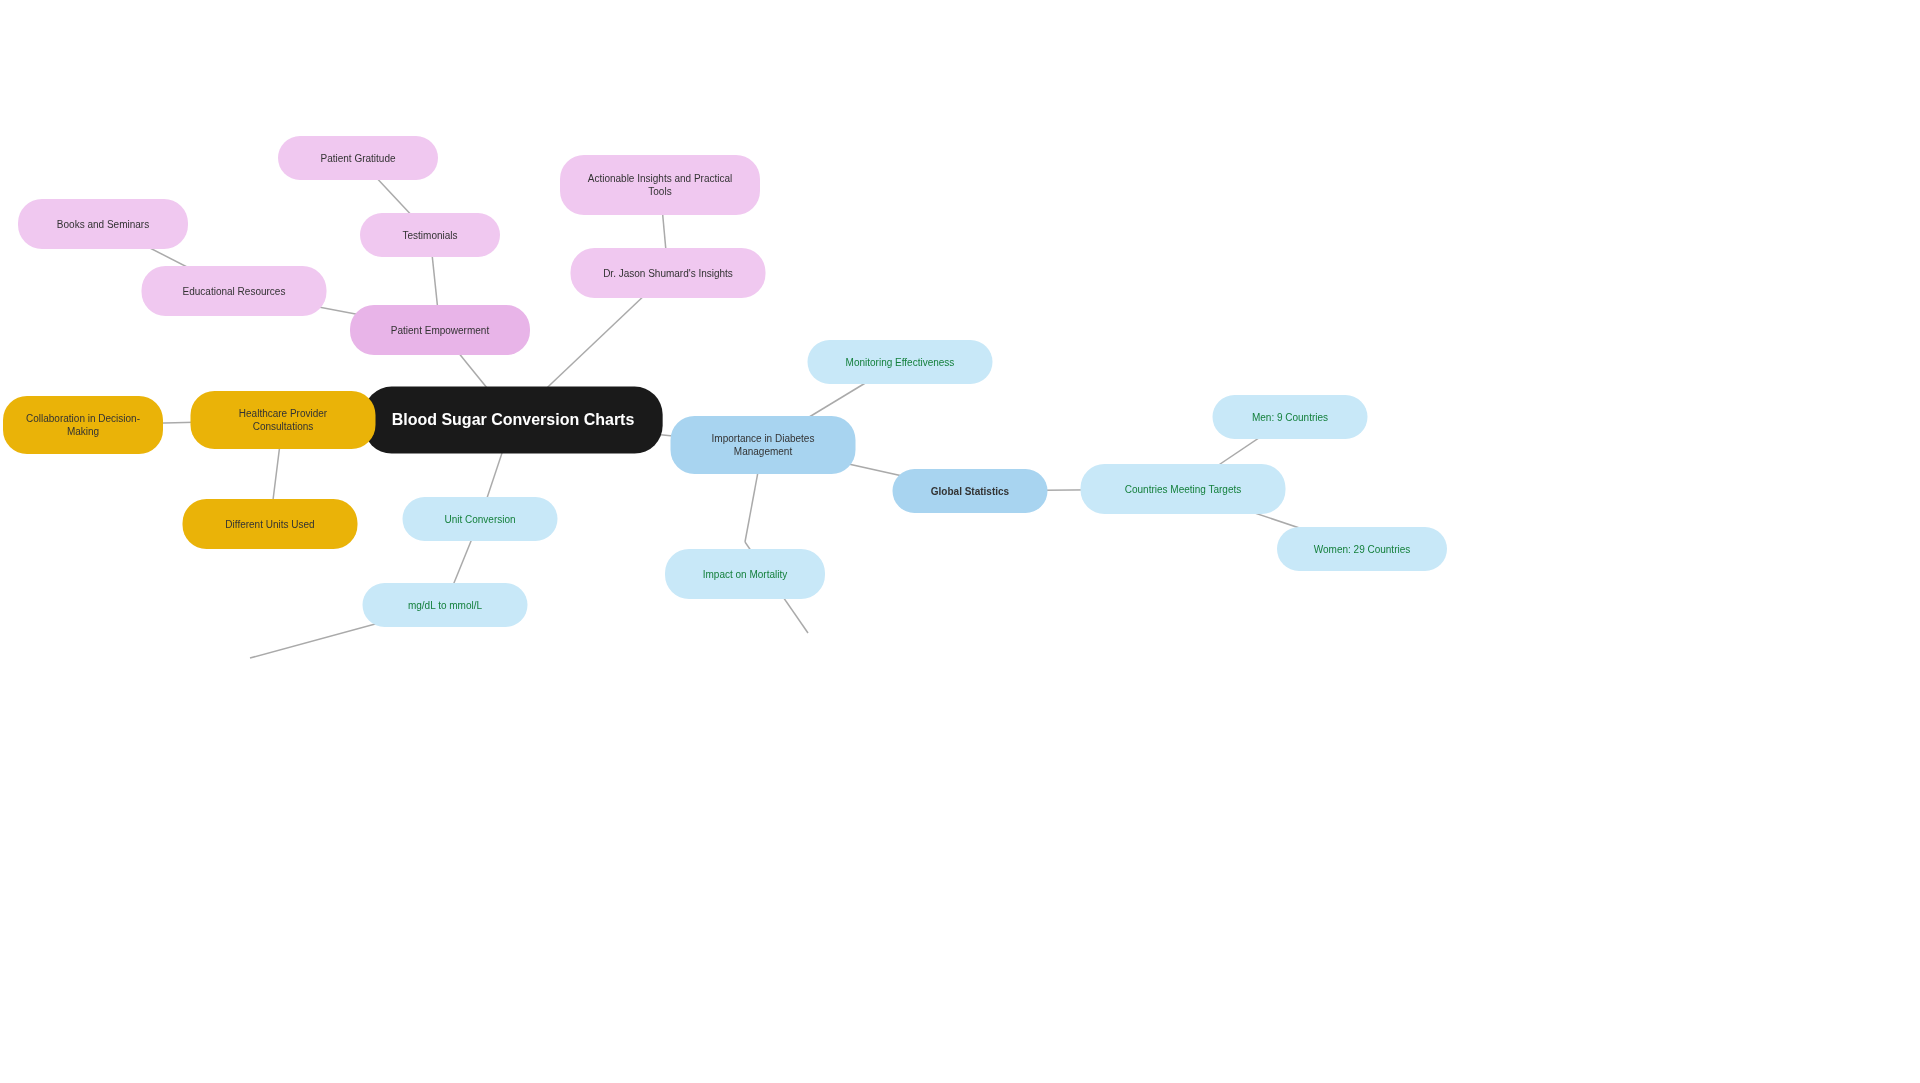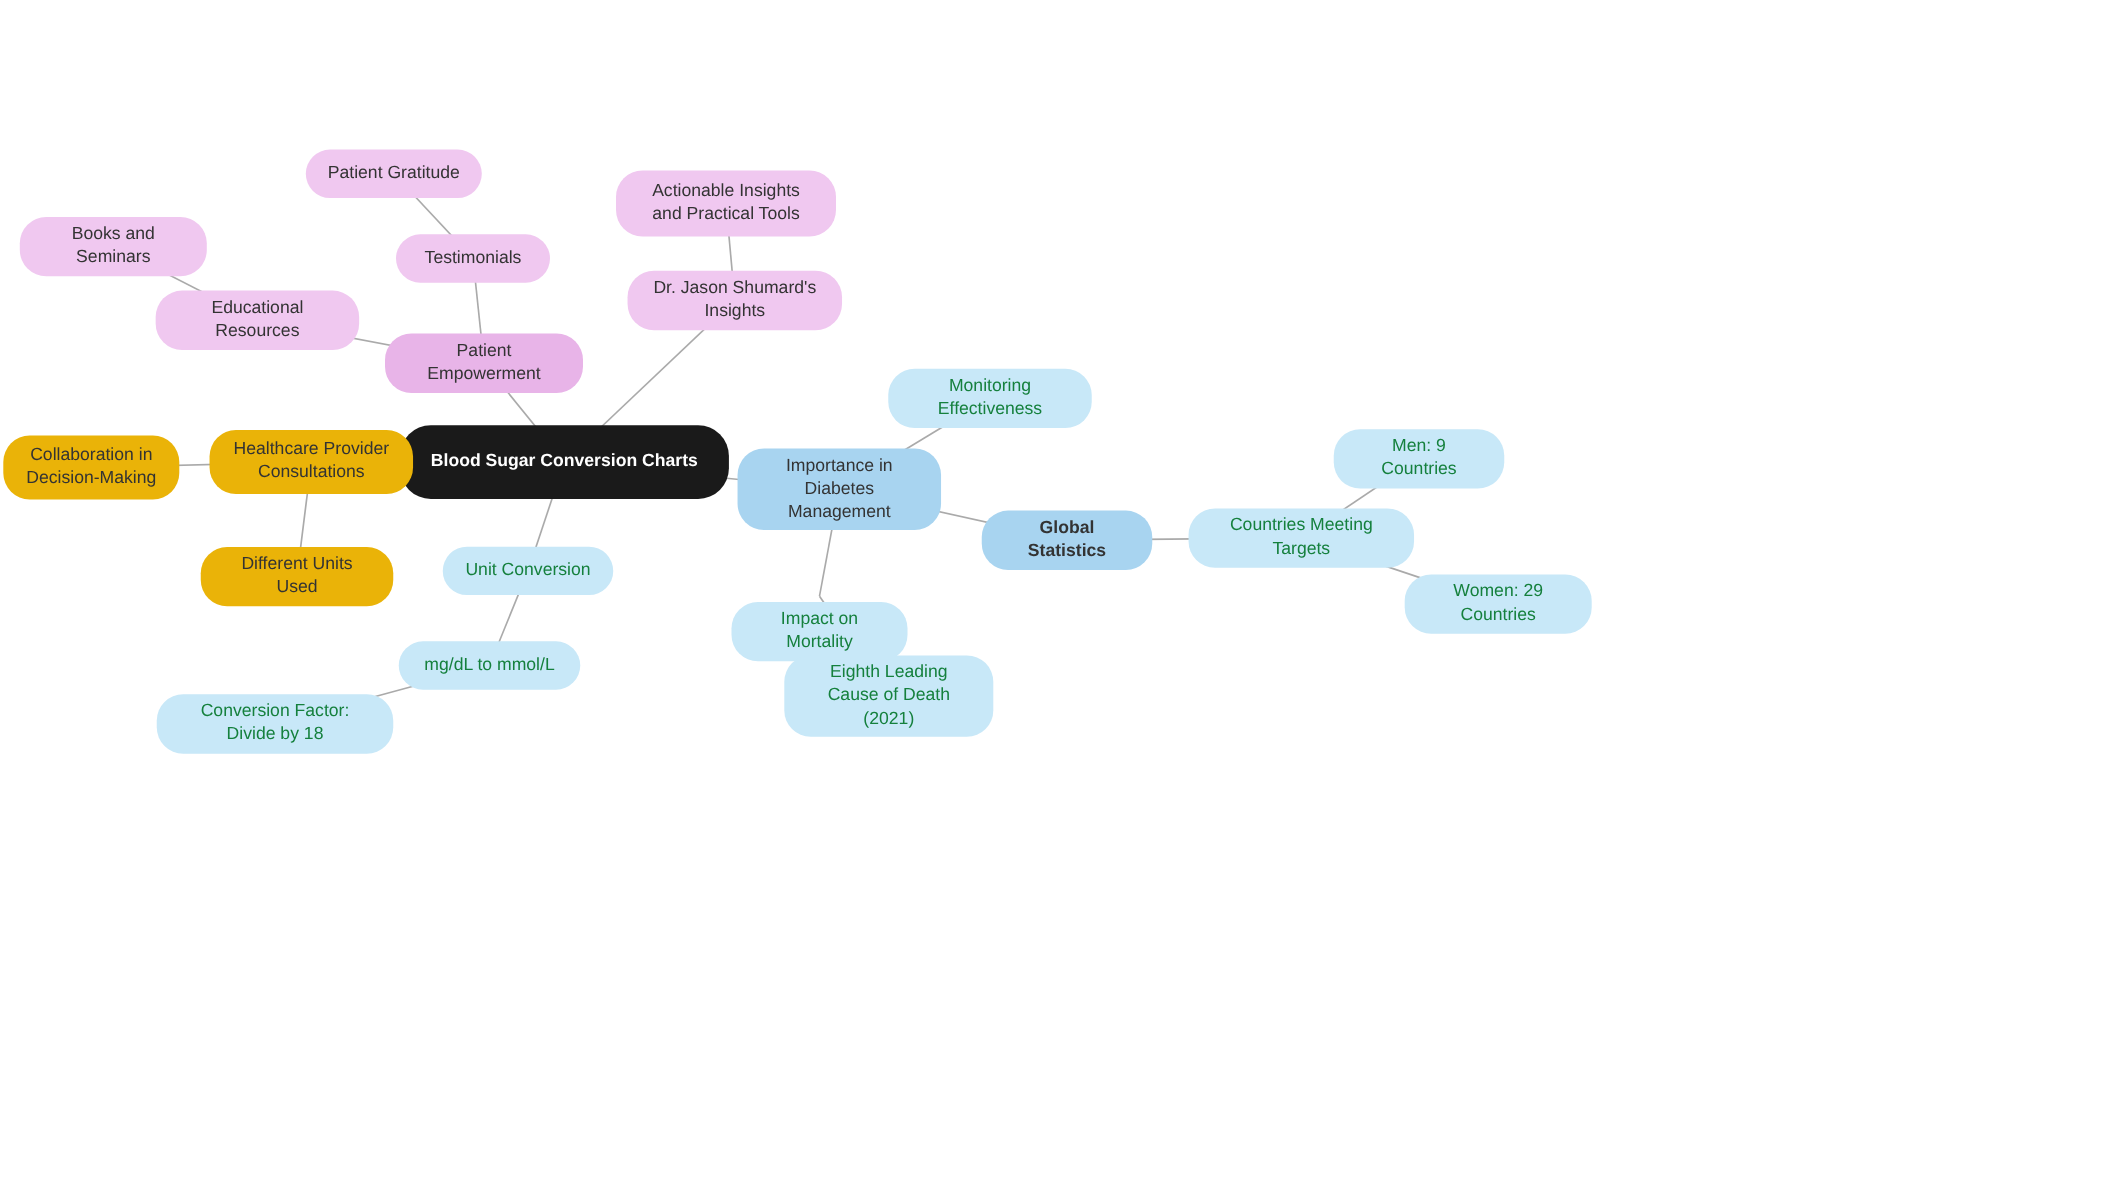--- a/index.html
+++ b/index.html
@@ -24,21 +24,21 @@
       height: 1083px;
       pointer-events: none;
     }
     .node {
       position: absolute;
       border-radius: 24px;
       display: flex;
       align-items: center;
       justify-content: center;
       text-align: center;
-      font-size: 16px;
+      font-size: 10px;
       line-height: 1.3;
       padding: 6px 18px;
       transform: translate(-50%, -50%);
     }
     .node-center {
       background: #1a1a1a;
       color: #ffffff;
       font-size: 16px;
       font-weight: 600;
       padding: 23px 28px;
@@ -99,22 +99,20 @@
     <div class="node node-pink-light" style="left: 358px; top: 158px; width: 160px; min-height: 44px;">Patient Gratitude</div>
     <div class="node node-pink-light" style="left: 234px; top: 291px; width: 185px; min-height: 50px;">Educational Resources</div>
     <div class="node node-pink-light" style="left: 103px; top: 224px; width: 170px; min-height: 50px;">Books and Seminars</div>
     <div class="node node-pink-light" style="left: 668px; top: 273px; width: 195px; min-height: 50px;">Dr. Jason Shumard's Insights</div>
     <div class="node node-pink-light" style="left: 660px; top: 185px; width: 200px; min-height: 60px;">Actionable Insights and Practical Tools</div>
     <div class="node node-lavender" style="left: 283px; top: 420px; width: 185px; min-height: 58px;">Healthcare Provider Consultations</div>
     <div class="node node-lavender" style="left: 83px; top: 425px; width: 160px; min-height: 58px;">Collaboration in Decision-Making</div>
     <div class="node node-lavender" style="left: 270px; top: 524px; width: 175px; min-height: 50px;">Different Units Used</div>
     <div class="node node-blue-light" style="left: 480px; top: 519px; width: 155px; min-height: 44px;">Unit Conversion</div>
     <div class="node node-blue-light" style="left: 445px; top: 605px; width: 165px; min-height: 44px;">mg/dL to mmol/L</div>
-    <div class="node node-blue-light" style="left: 250px; top: 658px; width: 215px; min-height: 44px;">Conversion Factor: Divide by 18</div>
     <div class="node node-blue" style="left: 763px; top: 445px; width: 185px; min-height: 58px; text-align: center;">Importance in Diabetes Management</div>
     <div class="node node-blue-light" style="left: 900px; top: 362px; width: 185px; min-height: 44px;">Monitoring Effectiveness</div>
     <div class="node node-blue-light" style="left: 745px; top: 542px; width: 160px; min-height: 50px; margin-top: 32px;">Impact on Mortality</div>
-    <div class="node node-blue-light" style="left: 808px; top: 633px; width: 190px; min-height: 58px;">Eighth Leading Cause of Death (2021)</div>
     <div class="node node-blue" style="left: 970px; top: 491px; width: 155px; min-height: 44px; font-weight: bold;">Global Statistics</div>
     <div class="node node-blue-light" style="left: 1183px; top: 489px; width: 205px; min-height: 50px;">Countries Meeting Targets</div>
     <div class="node node-blue-light" style="left: 1290px; top: 417px; width: 155px; min-height: 44px;">Men: 9 Countries</div>
     <div class="node node-blue-light" style="left: 1362px; top: 549px; width: 170px; min-height: 44px;">Women: 29 Countries</div>
   </div>
 
 </body></html>

